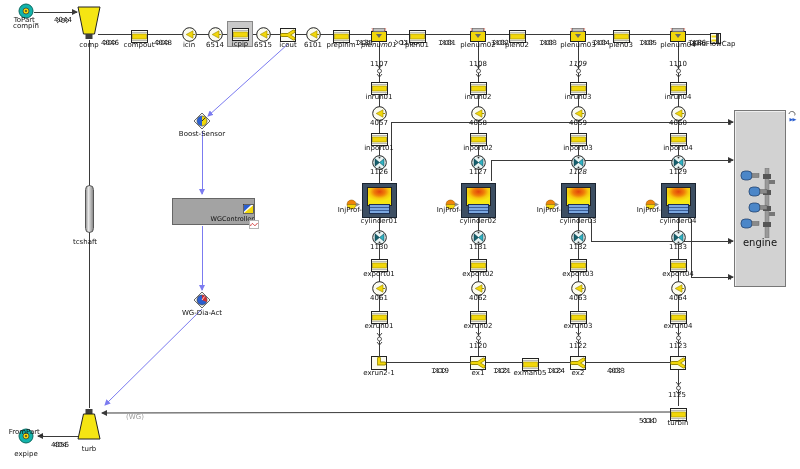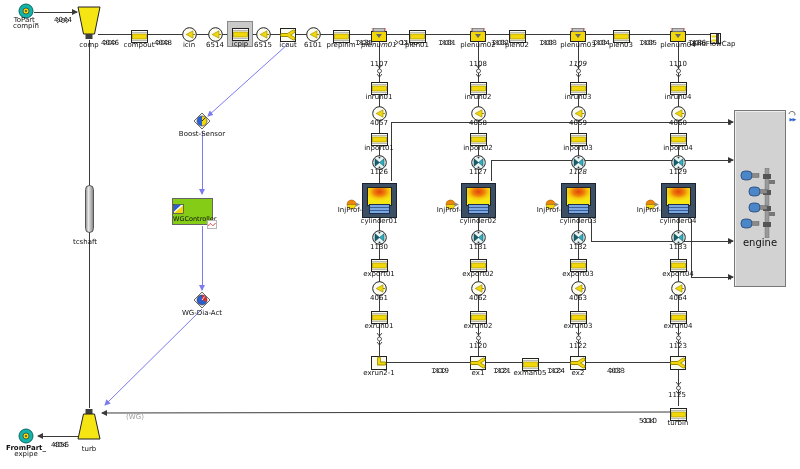--- a/index.html
+++ b/index.html
@@ -11,22 +11,22 @@
   .lbl{position:absolute;transform:translate(-50%,-50%);font-size:7px;line-height:7px;color:#111;
        white-space:nowrap;}
   .lbl.gray{color:#999;}
   .cylbox{width:35px;height:35px;background:#3d4f63;border:1px solid #1a2430;box-sizing:border-box;position:relative;}
   .comb{position:absolute;left:4px;right:4px;top:3px;bottom:11px;border:1px solid #222;
         background:radial-gradient(ellipse 60% 55% at 50% 22%, #e2450b 0%, #ef7d08 40%, #f6c60d 70%, #f6e713 100%);}
   .piston{position:absolute;left:6px;right:6px;bottom:3px;height:8px;border:1px solid #1a2f55;
         background:repeating-linear-gradient(to bottom,#7aa7e0 0 2px,#3a5f9a 2px 3px);}
   .caps{width:9px;height:48px;border-radius:4.5px;border:1px solid #555;box-sizing:border-box;
         background:linear-gradient(to right,#9a9a9a,#e8e8e8 35%,#8a8a8a);}
-  .ctrl{width:41px;height:27px;background:#84cc16;border:1.5px solid #666;box-sizing:border-box;
-        position:relative;text-align:left;}
+  .ctrl{width:83px;height:27px;background:#a3a3a3;border:1.5px solid #666;box-sizing:border-box;
+        position:relative;text-align:right;}
   .ctrlicon{margin-top:2px;}
   .ctrllbl{position:absolute;bottom:1px;left:0;width:100%;font-size:6.5px;color:#111;}
   .badge{position:absolute;right:-5px;bottom:-5px;background:#fff;}
   .engine{width:52px;height:177px;background:#d2d2d2;border:1.5px solid #777;box-sizing:border-box;
         position:relative;box-shadow:inset 1px 1px 0 #eee;}
   .eport{position:absolute;left:-7px;font-size:5.5px;color:#222;}
   .elabel{position:absolute;top:126px;left:0;width:100%;text-align:center;font-size:10px;color:#111;}
   .crank{position:absolute;left:5px;top:57px;}
   .selbox{width:26px;height:26px;background:#c9c9c9;border:1px solid #888;box-sizing:border-box;
         display:flex;align-items:center;justify-content:center;}
@@ -693,21 +693,21 @@
           <path d="M1,1 L4,3.5 L1,6" fill="none" stroke="#333" stroke-width="0.9"></path>
           <circle cx="7" cy="3.5" r="2" fill="#fff" stroke="#333" stroke-width="0.8"></circle>
           <path d="M10,1 L13,3.5 L10,6" fill="none" stroke="#333" stroke-width="0.9"></path>
         </svg></div>
       <div class="lbl" style="left: 60px; top: 445px;">4056</div>
       <div class="node" style="left: 18px; top: 428px;"><svg width="16" height="16">
           <circle cx="8" cy="8" r="7" fill="#12b3ab" stroke="#0a6a60"></circle>
           <circle cx="8" cy="8" r="3" fill="#f2d70a" stroke="#333" stroke-width="0.7"></circle>
           <circle cx="8" cy="8" r="0.9" fill="#333"></circle>
         </svg></div>
-      <div class="lbl" style="left: 26px; top: 448px; font-weight: bold;">FromPart_</div>
+      <div class="lbl" style="left: 26px; top: 432px;">FromPart_</div>
       <div class="lbl" style="left: 26px; top: 454px;">expipe</div>
       <div class="node" style="left: 734px; top: 109.5px;">
         <div class="engine">
           <svg class="crank" width="40" height="70">
             <rect x="25" y="0" width="4" height="70" fill="#999" stroke="#666" stroke-width="0.4"></rect>
             <rect x="23" y="6" width="8" height="5" fill="#555"></rect>
             <rect x="23" y="22" width="8" height="5" fill="#555"></rect>
             <rect x="23" y="38" width="8" height="5" fill="#555"></rect>
             <rect x="23" y="54" width="8" height="5" fill="#555"></rect>
             <rect x="29" y="12" width="6" height="4" fill="#777"></rect>

